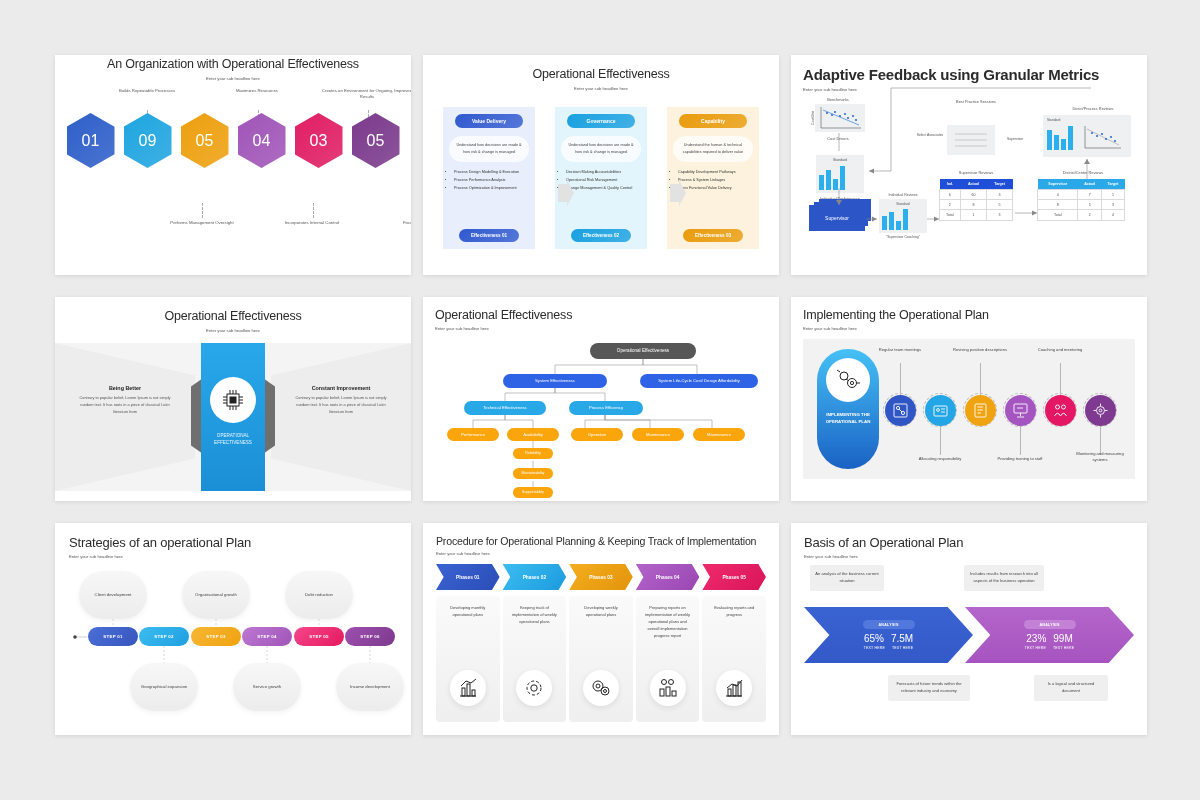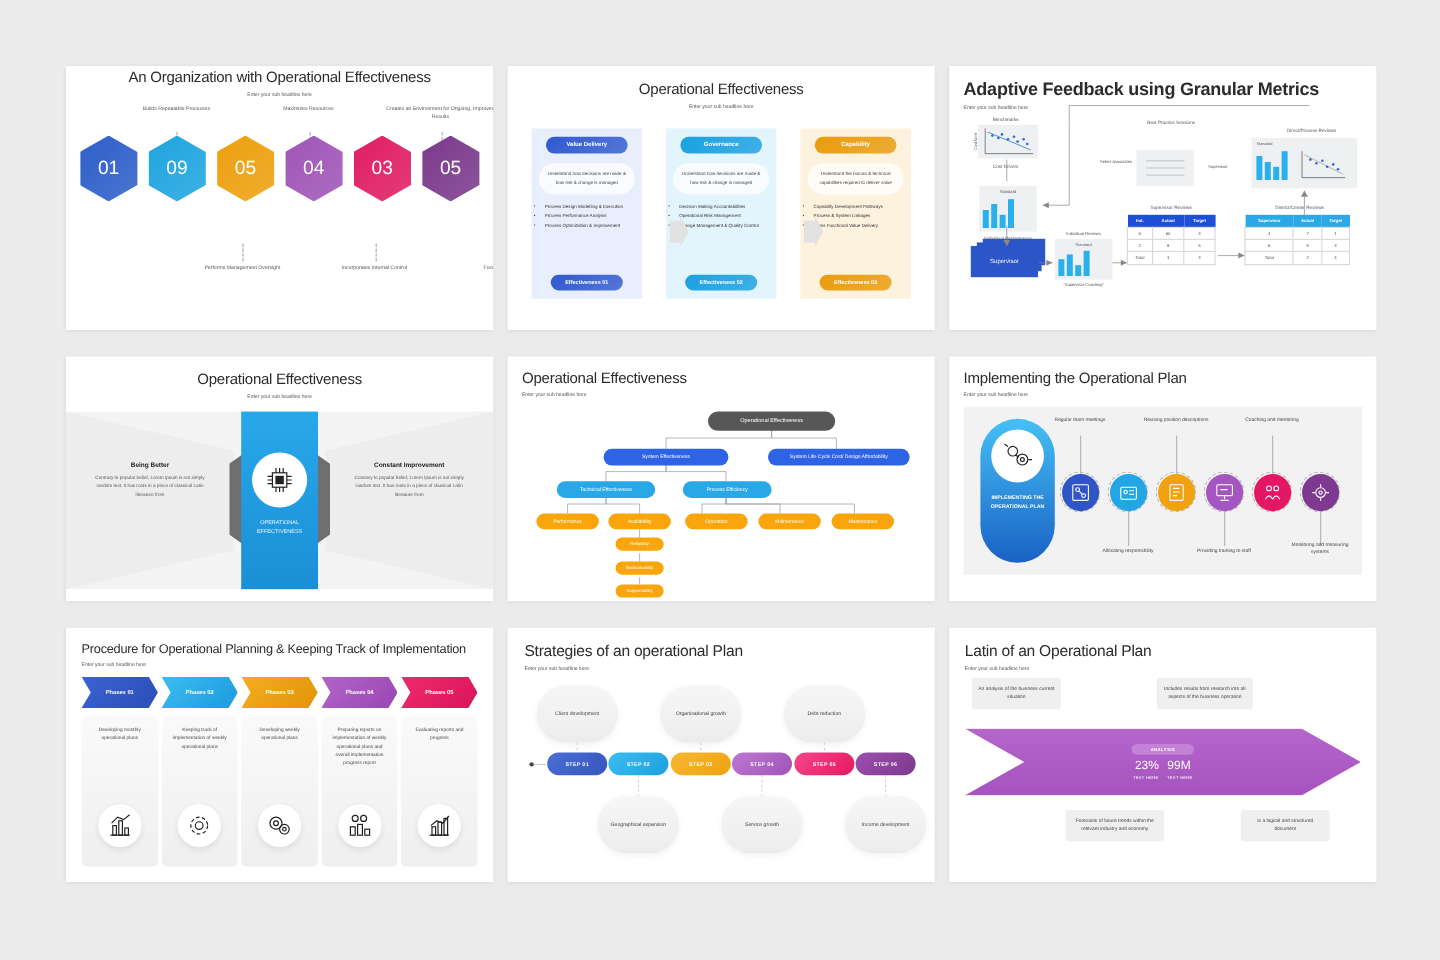--- a/index.html
+++ b/index.html
@@ -573,20 +573,56 @@
 
       <div class="s6lab" style="left:68px;top:8px;">Regular team meetings</div>
       <div class="s6lab" style="left:108px;top:117px;">Allocating responsibility</div>
       <div class="s6lab" style="left:148px;top:8px;">Revising position descriptions</div>
       <div class="s6lab" style="left:188px;top:117px;">Providing training to staff</div>
       <div class="s6lab" style="left:228px;top:8px;">Coaching and mentoring</div>
       <div class="s6lab" style="left:268px;top:112px;">Monitoring and measuring systems</div>
     </div>
   </div>
 
+  <div class="slide s7">
+    <div class="s-title">Strategies of an operational Plan</div>
+    <div class="s-sub">Enter your sub headline here</div>
+    <div class="s7body">
+      <div class="blob" style="left:10px;top:0;">Client development</div>
+      <div class="blob" style="left:113px;top:0;">Organisational growth</div>
+      <div class="blob" style="left:216px;top:0;">Debt reduction</div>
+
+      <div class="blob" style="left:61px;top:92px;">Geographical expansion</div>
+      <div class="blob" style="left:164px;top:92px;">Service growth</div>
+      <div class="blob" style="left:267px;top:92px;">Income development</div>
+
+      <svg style="position:absolute;left:0;top:0;" width="328" height="140">
+        <g stroke="#c5c5c5" stroke-width=".7" stroke-dasharray="2,2">
+          <line x1="44" y1="48" x2="44" y2="56"></line>
+            <line x1="95" y1="75" x2="95" y2="92"></line>
+          <line x1="147" y1="48" x2="147" y2="56"></line>
+            <line x1="198" y1="75" x2="198" y2="92"></line>
+          <line x1="250" y1="48" x2="250" y2="56"></line>
+            <line x1="301" y1="75" x2="301" y2="92"></line>
+        </g>
+        <circle cx="6" cy="66" r="1.8" fill="#444"></circle>
+          <circle cx="322" cy="66" r="1.8" fill="#444"></circle>
+        <line x1="8" y1="66" x2="18" y2="66" stroke="#bbb" stroke-width=".7"></line>
+        <line x1="310" y1="66" x2="320" y2="66" stroke="#bbb" stroke-width=".7"></line>
+      </svg>
+
+      <div class="step" style="left:19px;top:56px;background:linear-gradient(135deg,#4a6fd6,#3755bd);">STEP 01</div>
+      <div class="step" style="left:70px;top:56px;background:linear-gradient(135deg,#3bbdf0,#1f9fe0);">STEP 02</div>
+      <div class="step" style="left:122px;top:56px;background:linear-gradient(135deg,#f7b733,#efa210);">STEP 03</div>
+      <div class="step" style="left:173px;top:56px;background:linear-gradient(135deg,#bd78d2,#a055b8);">STEP 04</div>
+      <div class="step" style="left:225px;top:56px;background:linear-gradient(135deg,#f5468a,#e5195f);">STEP 05</div>
+      <div class="step" style="left:276px;top:56px;background:linear-gradient(135deg,#9e4fb0,#7b3a8c);">STEP 06</div>
+    </div>
+  </div>
+
   <div class="slide s8">
     <div class="s-title">Procedure for Operational Planning &amp; Keeping Track of Implementation</div>
     <div class="s-sub">Enter your sub headline here</div>
     <div style="display:flex;gap:3px;margin-top:8px;height:158px;">
 
       <div class="s8col">
         <div class="chev" style="width:100%;background:linear-gradient(135deg,#3a63d2,#2b4db7);">Phases 01</div>
         <div class="s8panel">
           <div class="s8txt">Developing monthly operational plans</div>
           <div class="s8ic">
@@ -666,64 +702,39 @@
                   <rect x="15" y="5" width="3" height="14"></rect>
                   <polyline points="4,11 9,7 14,9 19,3"></polyline>
                 </g>
               </svg>
           </div>
         </div>
       </div>
     </div>
   </div>
 
-  <div class="slide s7">
-    <div class="s-title">Strategies of an operational Plan</div>
-    <div class="s-sub">Enter your sub headline here</div>
-    <div class="s7body">
-      <div class="blob" style="left:10px;top:0;">Client development</div>
-      <div class="blob" style="left:113px;top:0;">Organisational growth</div>
-      <div class="blob" style="left:216px;top:0;">Debt reduction</div>
-
-      <div class="blob" style="left:61px;top:92px;">Geographical expansion</div>
-      <div class="blob" style="left:164px;top:92px;">Service growth</div>
-      <div class="blob" style="left:267px;top:92px;">Income development</div>
-
-      <svg style="position:absolute;left:0;top:0;" width="328" height="140">
-        <g stroke="#c5c5c5" stroke-width=".7" stroke-dasharray="2,2">
-          <line x1="44" y1="48" x2="44" y2="56"></line>
-            <line x1="95" y1="75" x2="95" y2="92"></line>
-          <line x1="147" y1="48" x2="147" y2="56"></line>
-            <line x1="198" y1="75" x2="198" y2="92"></line>
-          <line x1="250" y1="48" x2="250" y2="56"></line>
-            <line x1="301" y1="75" x2="301" y2="92"></line>
-        </g>
-        <circle cx="6" cy="66" r="1.8" fill="#444"></circle>
-          <circle cx="322" cy="66" r="1.8" fill="#444"></circle>
-        <line x1="8" y1="66" x2="18" y2="66" stroke="#bbb" stroke-width=".7"></line>
-        <line x1="310" y1="66" x2="320" y2="66" stroke="#bbb" stroke-width=".7"></line>
-      </svg>
-
-      <div class="step" style="left:19px;top:56px;background:linear-gradient(135deg,#4a6fd6,#3755bd);">STEP 01</div>
-      <div class="step" style="left:70px;top:56px;background:linear-gradient(135deg,#3bbdf0,#1f9fe0);">STEP 02</div>
-      <div class="step" style="left:122px;top:56px;background:linear-gradient(135deg,#f7b733,#efa210);">STEP 03</div>
-      <div class="step" style="left:173px;top:56px;background:linear-gradient(135deg,#bd78d2,#a055b8);">STEP 04</div>
-      <div class="step" style="left:225px;top:56px;background:linear-gradient(135deg,#f5468a,#e5195f);">STEP 05</div>
-      <div class="step" style="left:276px;top:56px;background:linear-gradient(135deg,#9e4fb0,#7b3a8c);">STEP 06</div>
-    </div>
-  </div>
-
   <div class="slide s9">
-    <div class="s-title">Latin of an Operational Plan</div>
+    <div class="s-title">Basis of an Operational Plan</div>
     <div class="s-sub">Enter your sub headline here</div>
     <div style="position:relative;height:160px;margin-top:6px;">
       <div class="s9note" style="left:6px;top:0;">An analysis of the business current situation</div>
       <div class="s9note" style="left:160px;top:0;width:80px;">Includes results from research into all aspects of the business operation</div>
 
       <div style="display:flex;position:absolute;top:42px;left:0;width:330px;">
+        <div class="s9arrow" style="flex:1;margin-right:-8px;background:linear-gradient(180deg,#3a63d2,#3459c9);">
+          <div class="s9tag" style="background:#5277dd">ANALYSIS</div>
+          <div class="s9nums">
+              <b>65%</b>
+              <b>7.5M</b>
+            </div>
+          <div class="s9sub">
+              <span>TEXT HERE</span>
+              <span>TEXT HERE</span>
+            </div>
+        </div>
         <div class="s9arrow" style="flex:1;background:linear-gradient(180deg,#b466cb,#a653bf);">
           <div class="s9tag" style="background:#c382d5">ANALYSIS</div>
           <div class="s9nums">
               <b>23%</b>
               <b>99M</b>
             </div>
           <div class="s9sub">
               <span>TEXT HERE</span>
               <span>TEXT HERE</span>
             </div>

